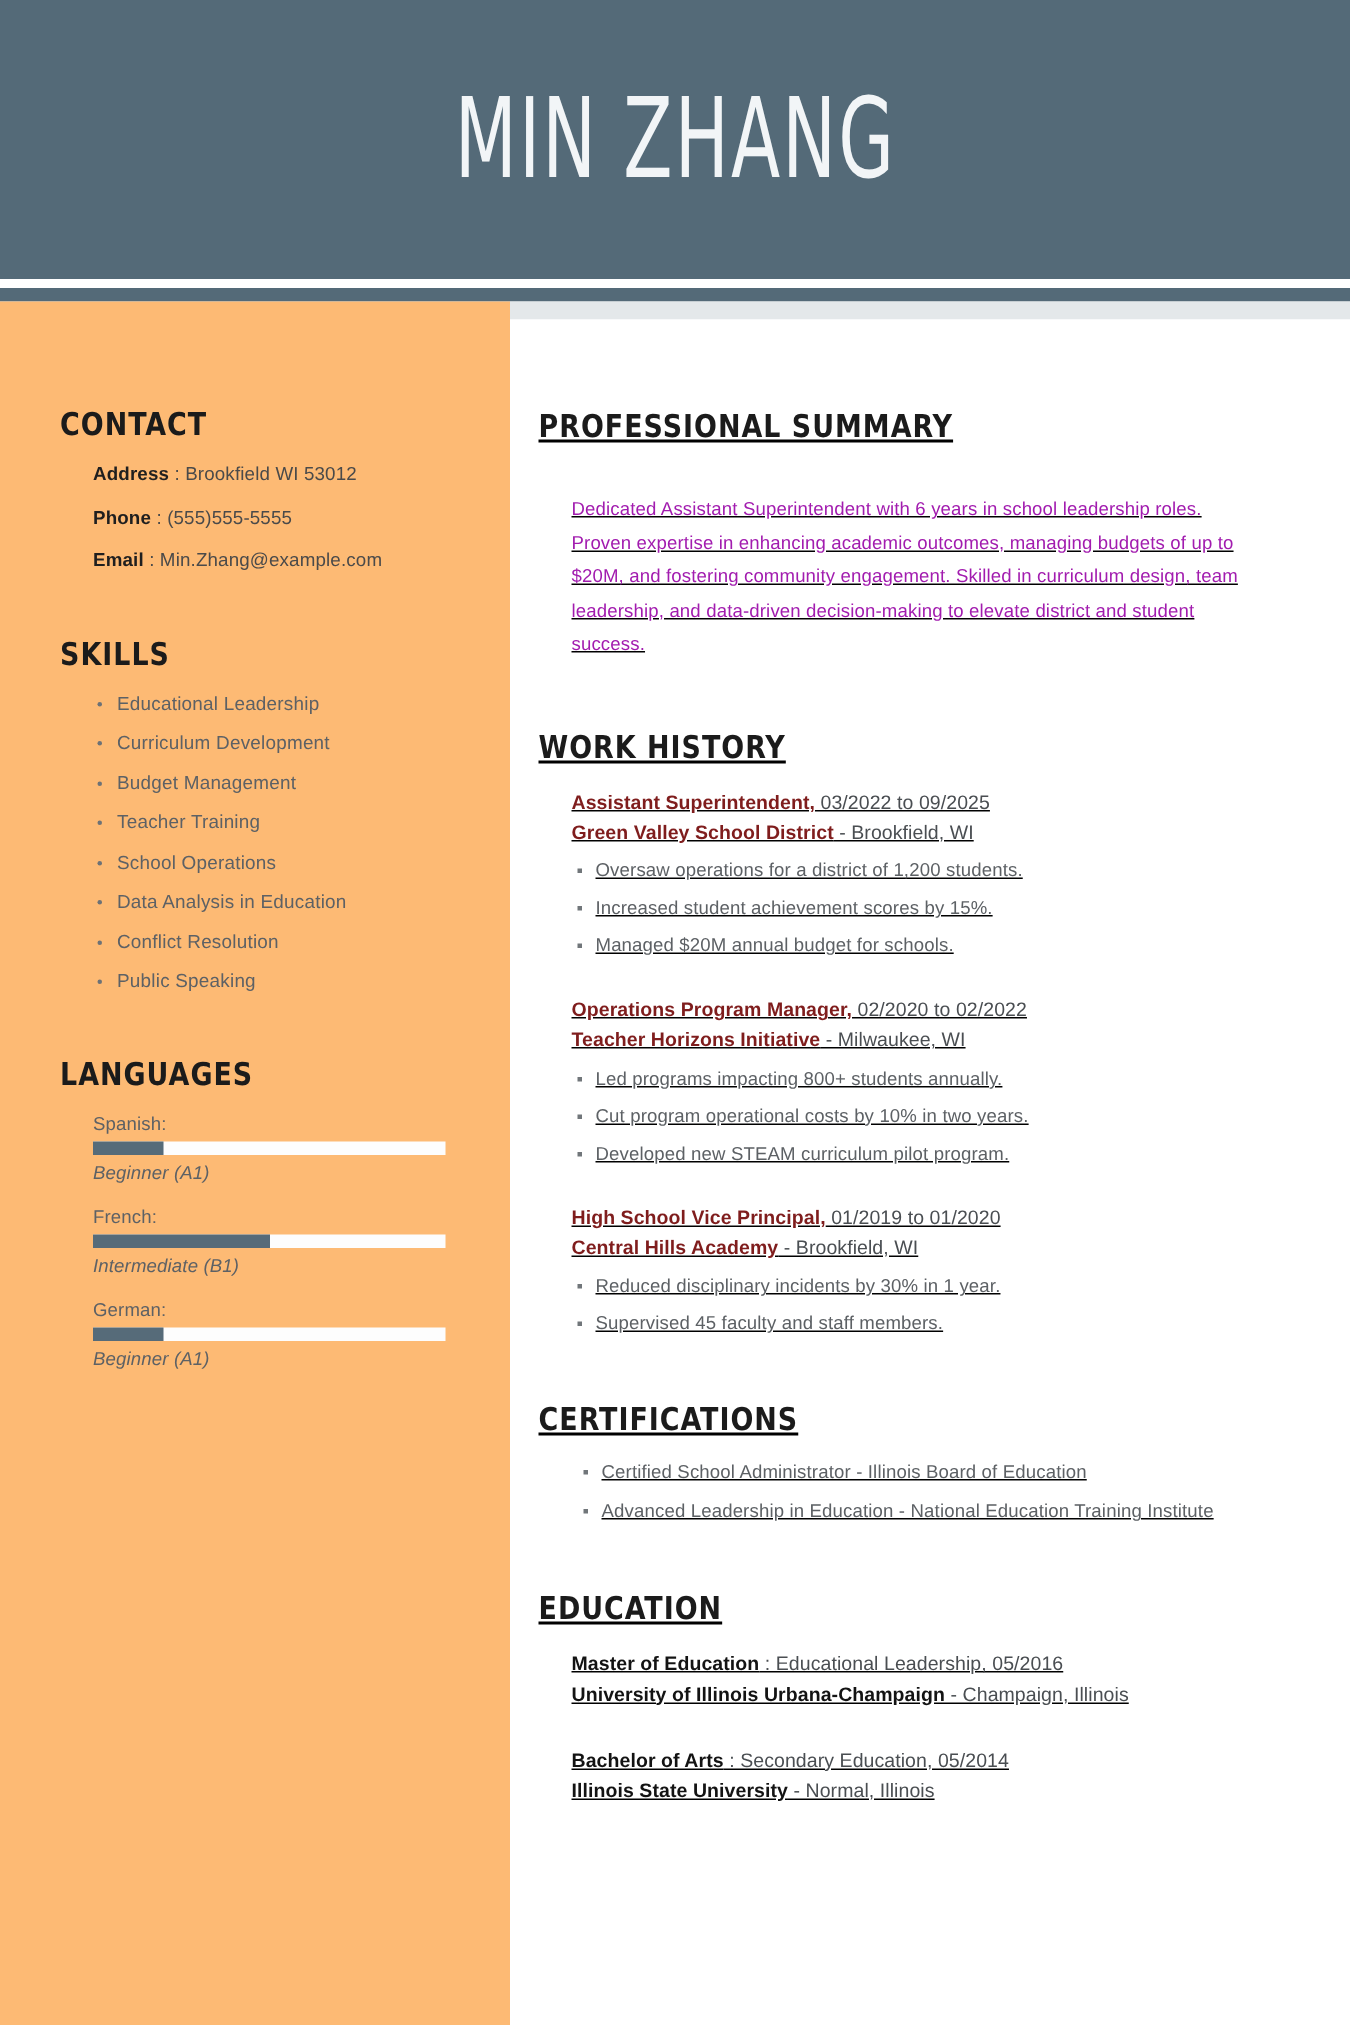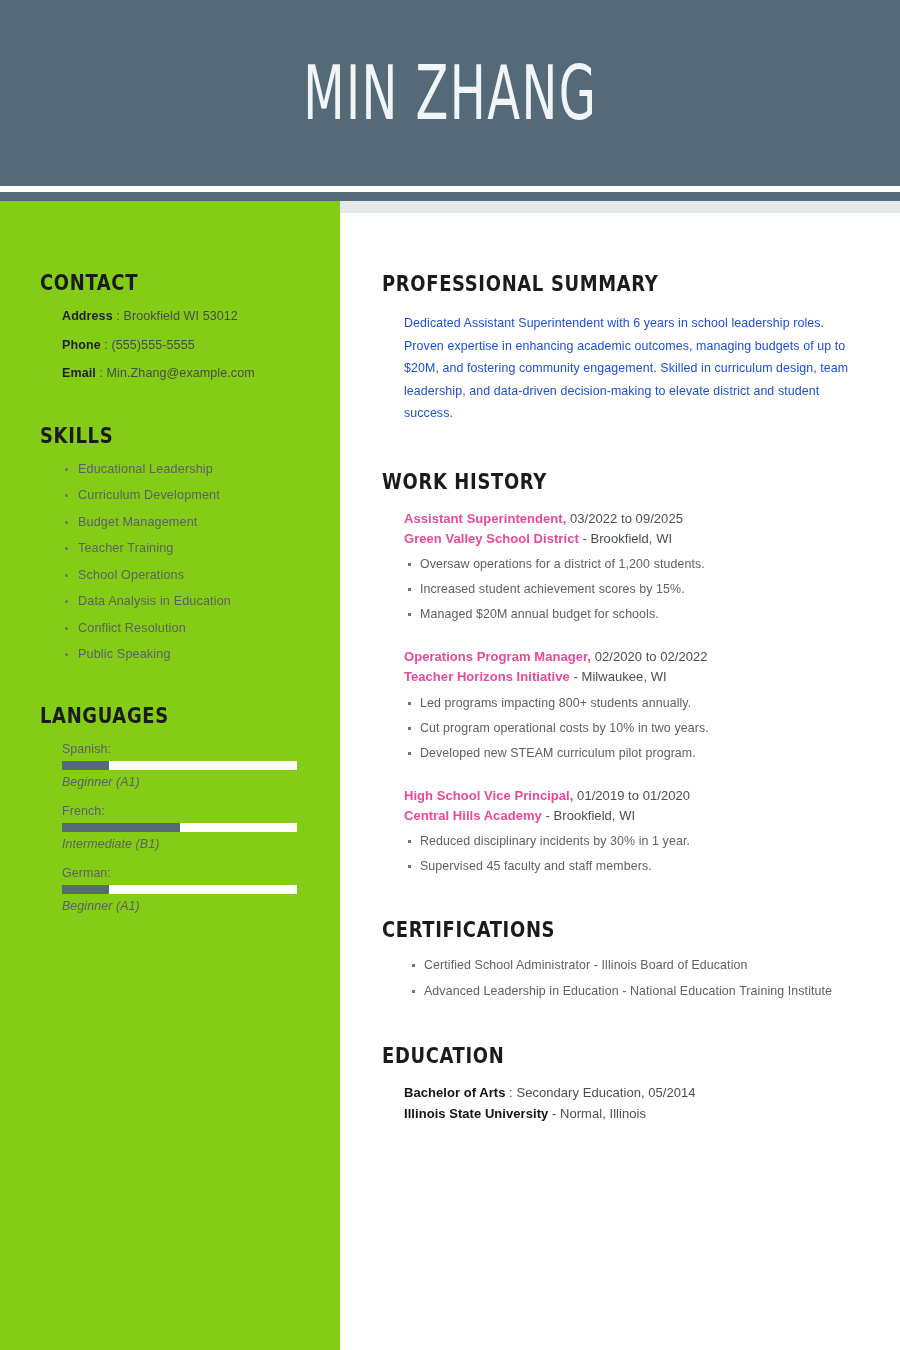--- a/index.html
+++ b/index.html
@@ -55,21 +55,21 @@
     width: 900px; height: 9px;
     background: #546a78;
   }
 
   
   .sidebar {
     position: absolute;
     left: 0; top: 201px;
     width: 340px;
     height: 1149px;
-    background: #84cc16;
+    background: #fdba74;
   }
   .main-band {
     position: absolute;
     left: 340px; top: 201px;
     width: 560px; height: 12px;
     background: #e4e8ea;
   }
   .main {
     position: absolute;
     left: 340px; top: 213px;
@@ -148,55 +148,55 @@
     background: #566b79;
   }
   .lang-level {
     font-size: 12.4px;
     color: #5d6165;
     letter-spacing: 0.1px;
     font-style: italic;
   }
 
   
-  .mn-inner { padding: 0 40px 0 42px; }
+  .mn-inner { padding: 0 40px 0 19px; text-decoration: underline; }
 
   .mn-heading {
     font-family: "Liberation Sans Narrow", "DejaVu Sans Condensed", "Liberation Sans", sans-serif;
     font-size: 21px;
     font-weight: bold;
     color: #1b1b1b;
     letter-spacing: 0.7px;
     margin: 0;
     transform: scaleX(0.95);
     transform-origin: left center;
   }
   #summary-heading { margin-top: 59px; }
   #work-heading { margin-top: 45px; }
   #cert-heading { margin-top: 45px; }
   #edu-heading { margin-top: 46px; }
 
   .summary-text {
-    margin: 16px 0 0 22px;
+    margin: 32px 0 0 22px;
     width: 448px;
     font-size: 12.4px;
     line-height: 1.82;
-    color: #1d4ed8;
+    color: #a21caf;
     letter-spacing: 0.1px;
   }
 
   .job { margin: 15px 0 0 22px; }
   .job + .job { margin-top: 26px; }
   .job-line {
     font-size: 13px;
     color: #4a4e52;
     line-height: 1.52;
     letter-spacing: 0.05px;
   }
-  .job-line b { color: #ec4899; font-weight: bold; }
+  .job-line b { color: #7f1d1d; font-weight: bold; }
   .job-bullets {
     margin: 9px 0 0 0;
     padding: 0 0 0 16px;
     list-style: none;
   }
   .job-bullets li {
     font-size: 12.4px;
     color: #5d6165;
     margin-bottom: 11px;
     position: relative;
@@ -341,20 +341,24 @@
 
       <h2 class="mn-heading" id="cert-heading">CERTIFICATIONS</h2>
       <ul class="cert-list" id="cert-list">
           <li>Certified School Administrator - Illinois Board of Education</li>
           <li>Advanced Leadership in Education - National Education Training Institute</li>
         </ul>
 
       <h2 class="mn-heading" id="edu-heading">EDUCATION</h2>
       <div id="edu-list">
           <div class="edu">
+            <div class="edu-line"><b>Master of Education</b> : Educational Leadership, 05/2016</div>
+            <div class="edu-line"><b>University of Illinois Urbana-Champaign</b> - Champaign, Illinois</div>
+          </div>
+          <div class="edu">
             <div class="edu-line"><b>Bachelor of Arts</b> : Secondary Education, 05/2014</div>
             <div class="edu-line"><b>Illinois State University</b> - Normal, Illinois</div>
           </div>
         </div>
 
     </div>
   </div>
 
 </div>
 

